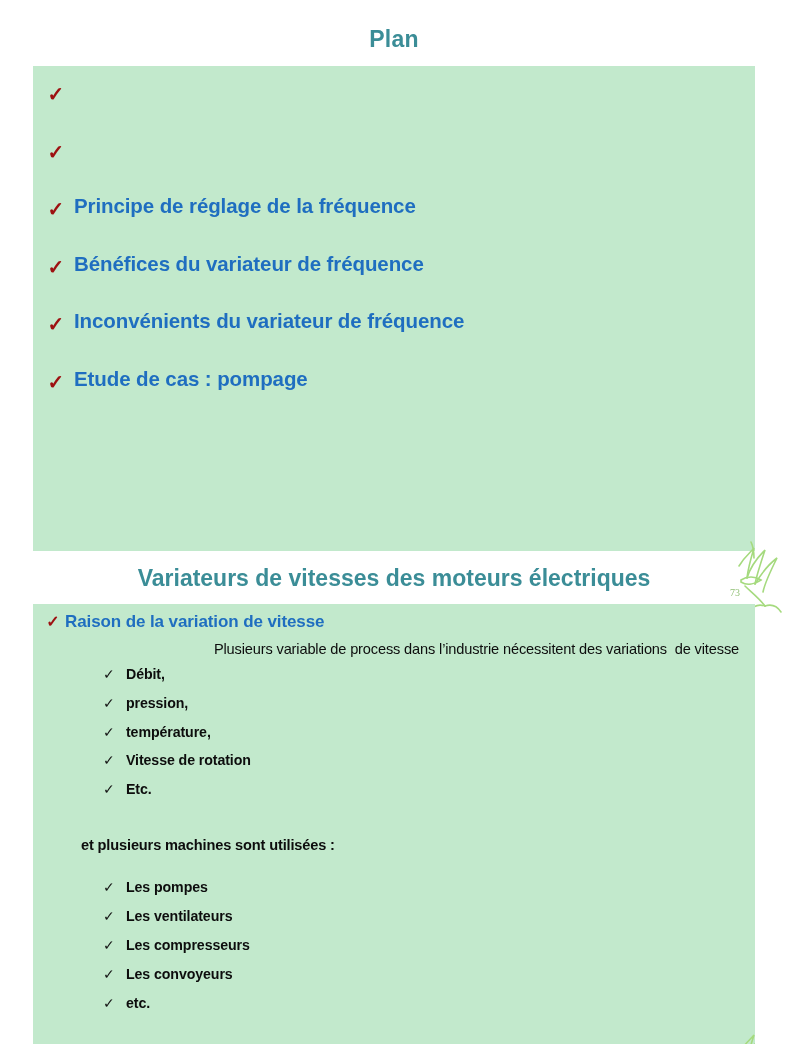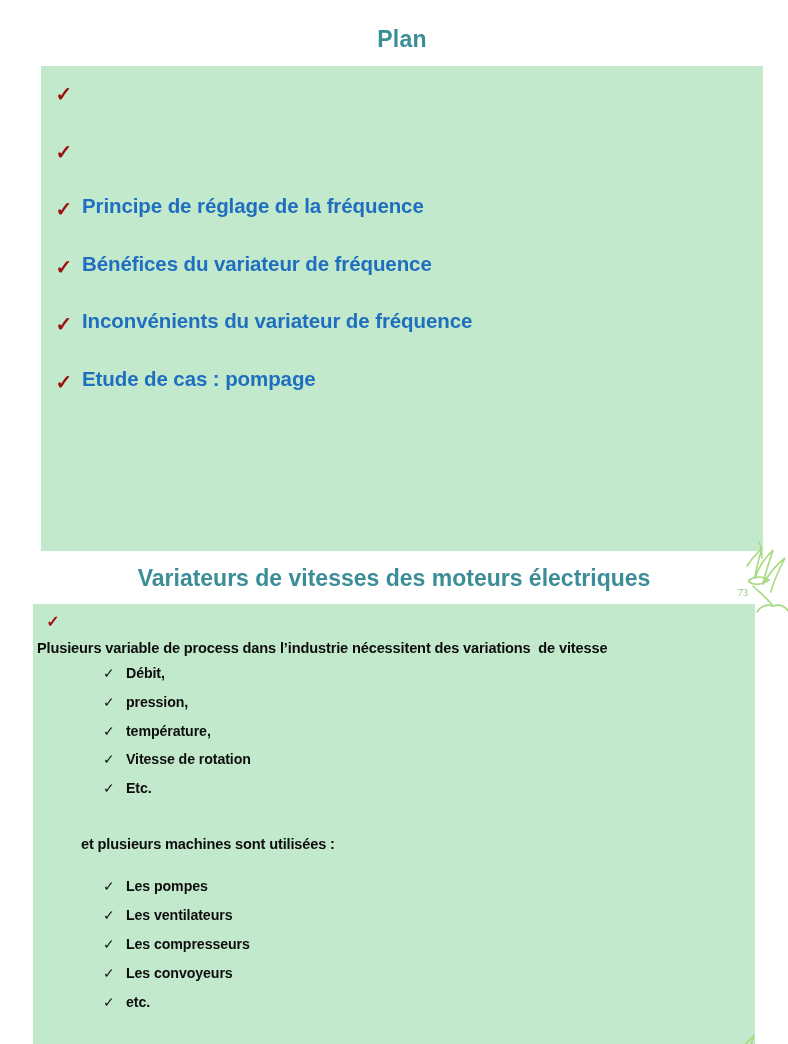--- a/index.html
+++ b/index.html
@@ -22,21 +22,20 @@
     background: #ffffff;
   }
 
   
   .slide1 {
     position: absolute;
     left: 0;
     top: 0;
     width: 748px;
     height: 552px;
-    margin-left: 8px;
   }
 
   .slide1-title {
     position: absolute;
     left: 0;
     top: 26px;
     width: 788px;
     text-align: center;
     font-size: 23px;
     font-weight: bold;
@@ -151,24 +150,25 @@
   .s2-heading-text {
     color: #1f6ec0;
     font-size: 17px;
     font-weight: bold;
     letter-spacing: -0.1px;
   }
 
   .s2-para {
     color: #0d0d0d;
     font-size: 14.6px;
-    font-weight: bold;
+    font-weight: normal;
     padding: 9px 16px 0 4px;
     letter-spacing: -0.15px;
     white-space: pre;
+    text-align: right;
   }
 
   .s2-sublist {
     padding: 9px 0 0 0;
   }
   .s2-subitem {
     display: flex;
     align-items: baseline;
     height: 28.8px;
     padding-left: 70px;
@@ -275,20 +275,21 @@
   </div>
 
   <div class="slide2">
 
     <div class="slide2-title">Variateurs de vitesses des moteurs électriques</div>
 
     <div class="slide2-panel">
 
       <div class="s2-heading">
         <span class="s2-heading-check">✓</span>
+        <span class="s2-heading-text">Raison de la variation de vitesse</span>
       </div>
 
       <div class="s2-para">Plusieurs variable de process dans l’industrie nécessitent des variations  de vitesse</div>
 
       <div class="s2-sublist">
 
         <div class="s2-subitem">
           <span class="s2-subcheck">✓</span>
           <span class="s2-sublabel">Débit,</span>
         </div>

